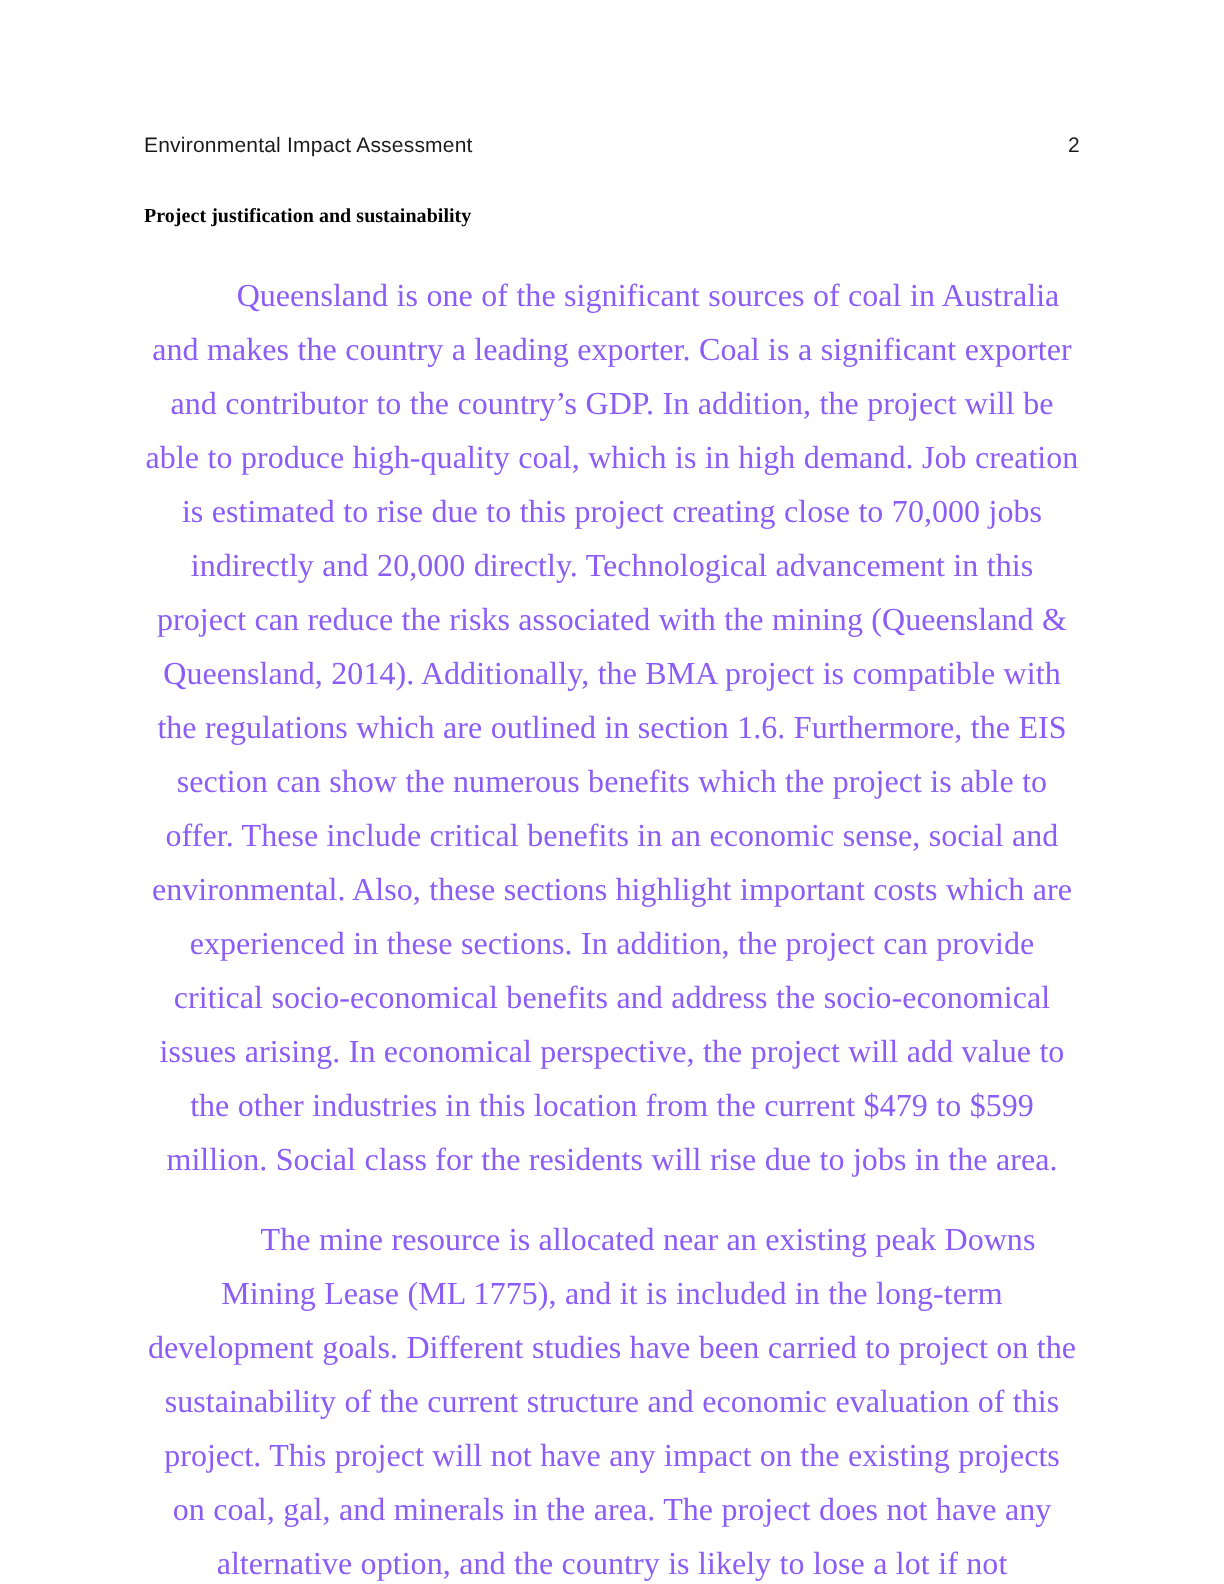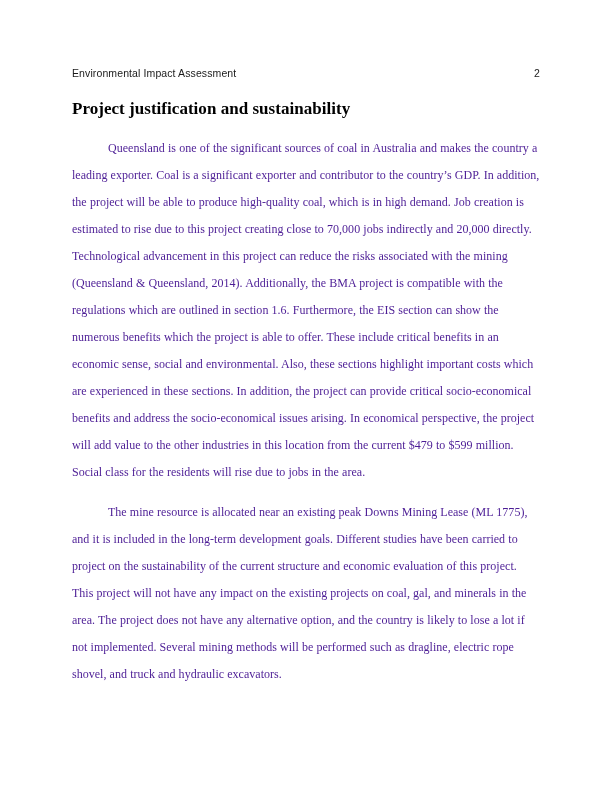--- a/index.html
+++ b/index.html
@@ -47,40 +47,40 @@
   }
   
   .content {
     position: absolute;
     top: 62px;
     left: 72px;
     width: 468px;
   }
   h2.section-heading {
     font-family: "Liberation Serif", "DejaVu Serif", serif;
-    font-size: 17px;
+    font-size: 10px;
     font-weight: bold;
     margin: 0;
     padding: 0;
     line-height: 27px;
     color: #000000;
     letter-spacing: 0.002em;
   }
   .heading-block {
     height: 27px;
   }
   p.body-para {
     font-family: "Liberation Serif", "DejaVu Serif", serif;
-    font-size: 12px;
+    font-size: 16px;
     line-height: 27px;
     margin: 0;
     padding: 0;
-    text-align: left;
+    text-align: center;
     text-indent: 36px;
-    color: #4c1d95;
+    color: #8b5cf6;
     letter-spacing: 0.0015em;
     word-spacing: 0.012em;
   }
   .gap-after-heading { height: 13px; }
   .gap-para          { height: 13px; }
   .gap-before-air    { height: 13px; }
 </style>
 </head>
 <body>
 

